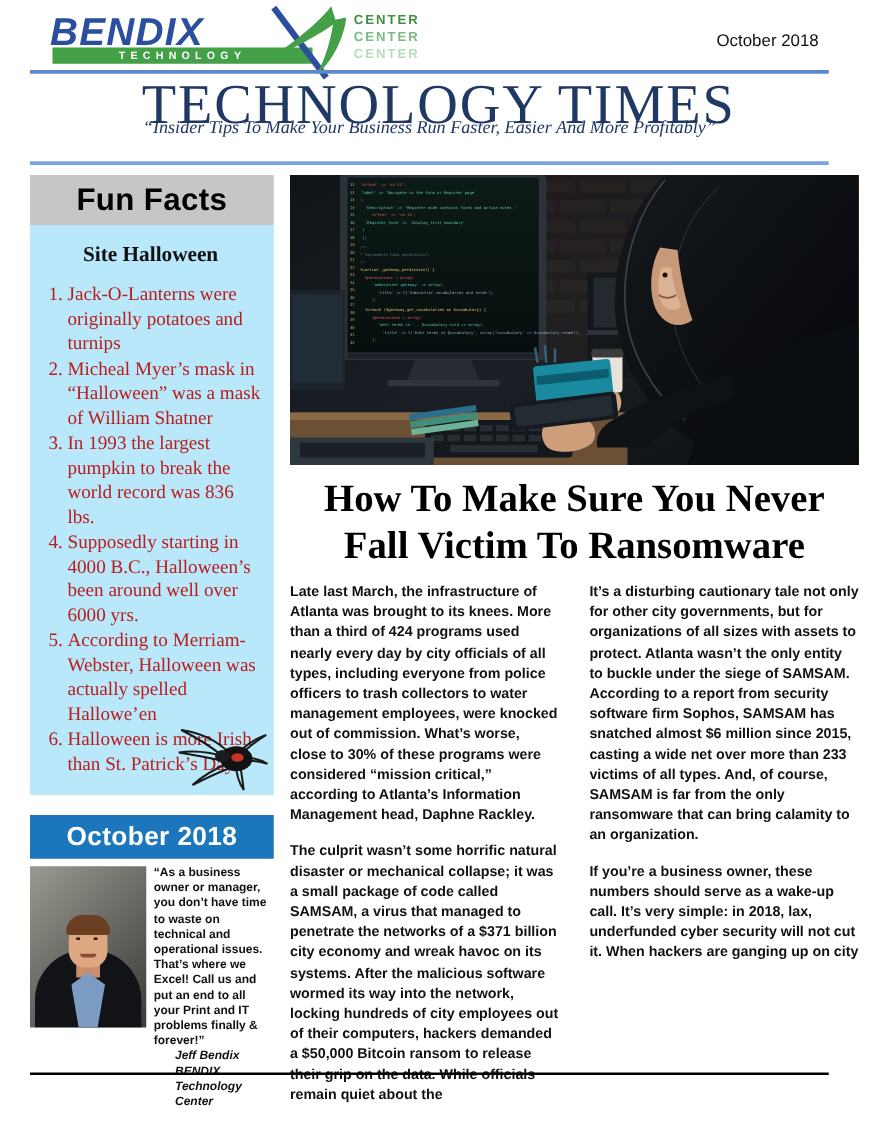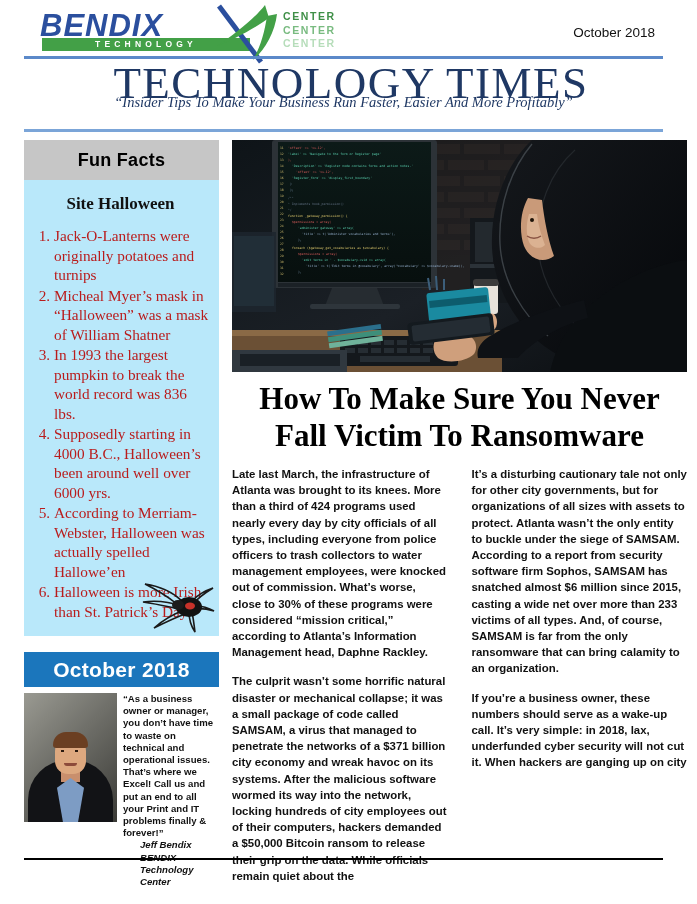--- a/index.html
+++ b/index.html
@@ -71,21 +71,21 @@
 
   
   .sidebar{
     position:absolute;left:24px;top:140px;width:195px;
   }
   .funfacts-head{
     background:#c6c6c6;height:40px;
     display:flex;align-items:center;justify-content:center;
   }
   .funfacts-head h2{
-    margin:0;font-size:18px;font-weight:bold;color:#000;
+    margin:0;font-size:25px;font-weight:bold;color:#000;
     font-family:"Liberation Sans", sans-serif;letter-spacing:0.3px;
   }
   .funfacts-body{
     background:#b9e8fa;
     padding:10px 8px 14px 6px;
     position:relative;
   }
   .funfacts-sub{
     text-align:center;font-family:"Liberation Serif", serif;
     font-weight:bold;font-size:17px;color:#111;margin:4px 0 12px 0;

